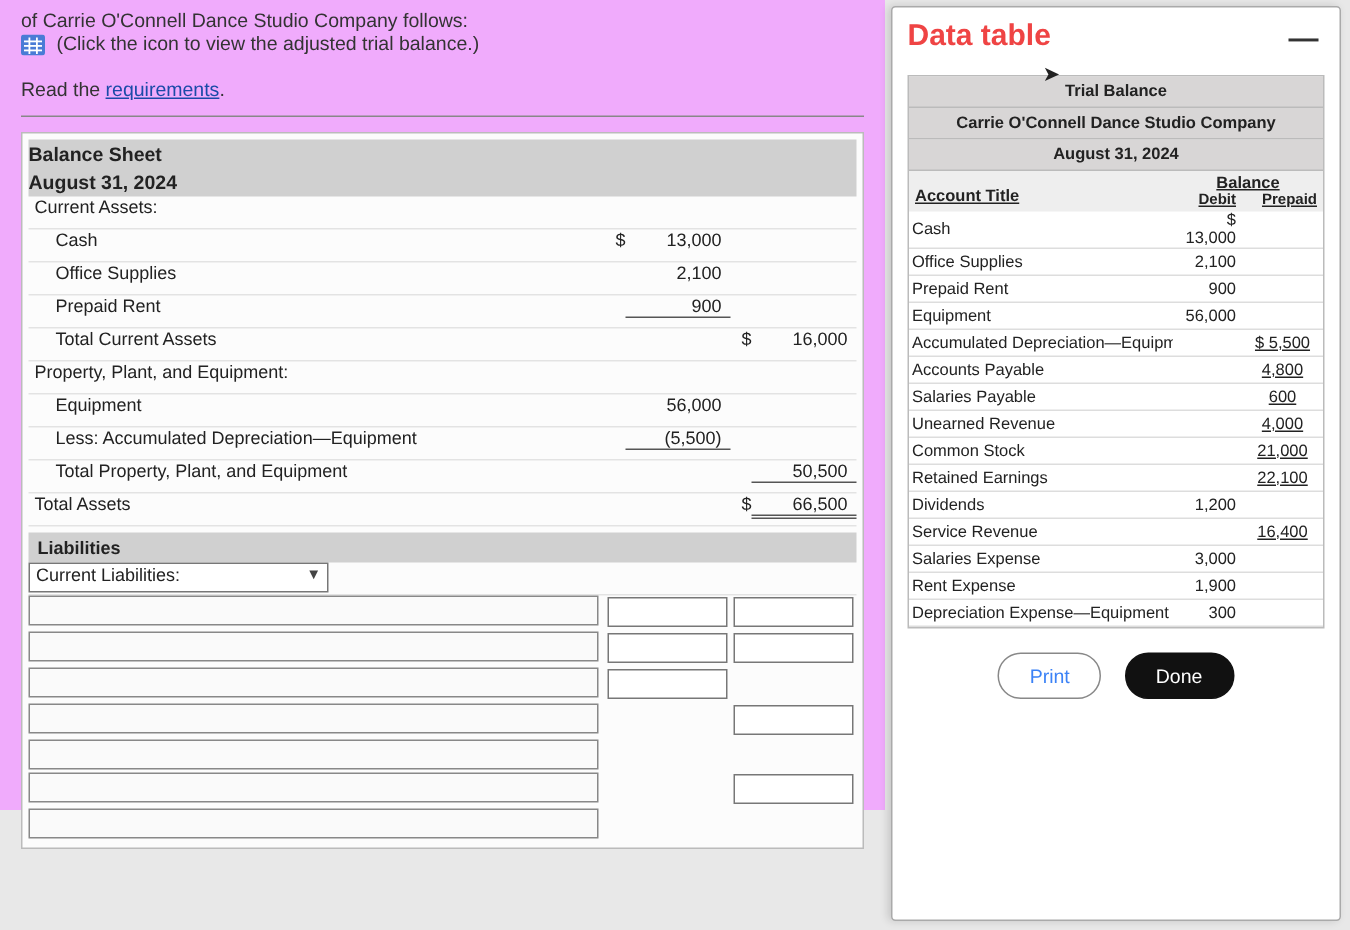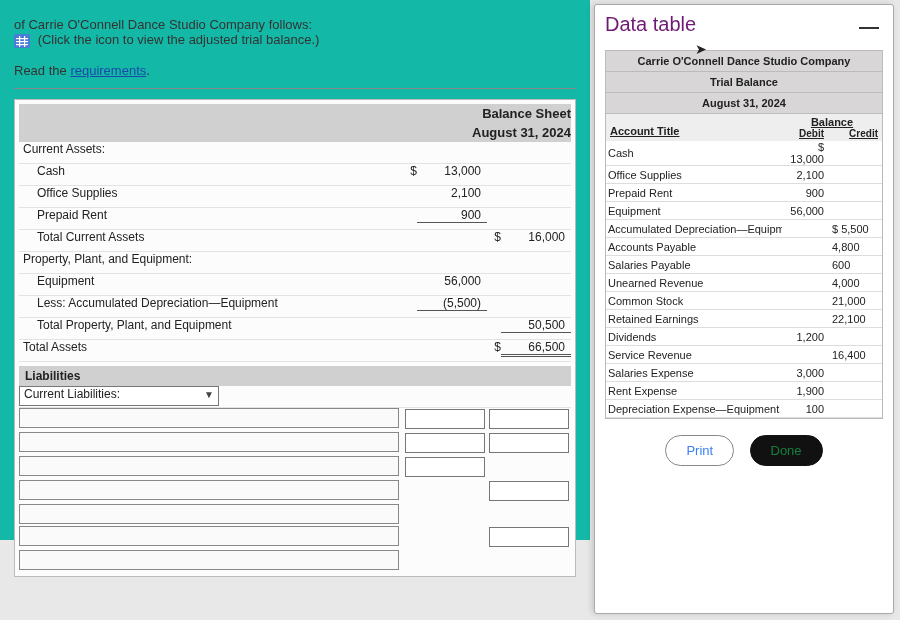--- a/index.html
+++ b/index.html
@@ -12,22 +12,22 @@
     background: #e8e8e8;
     overflow: hidden;
     position: relative;
     color: #222;
   }
   .left-panel {
     position: absolute;
     left: 0; top: 0;
     width: 590px;
     height: 540px;
-    background: #14b8a6;
-    padding: 17px 14px;
+    background: #f0abfc;
+    padding: 6px 14px;
   }
   .instructions { font-size: 13px; color: #333; }
   .link { color: #1a4aa8; text-decoration: underline; cursor: pointer; }
   .table-icon {
     display: inline-block;
     width: 16px; height: 14px;
     margin-right: 4px;
     vertical-align: middle;
   }
   .table-icon svg { display: block; }
@@ -36,21 +36,21 @@
     border-top: 1px solid #888;
     margin: 10px 0;
   }
   .worksheet {
     background: #fcfcfc;
     border: 1px solid #bbb;
     padding: 4px;
   }
   .ws-header {
     background: #d0d0d0;
-    text-align: right;
+    text-align: left;
     padding: 2px 0;
     font-weight: bold;
     font-size: 13px;
   }
   .ws-header.sub { font-weight: bold; }
   .section-title {
     background: #d0d0d0;
     font-weight: bold;
     padding: 3px 6px;
   }
@@ -104,22 +104,22 @@
     height: 610px;
     background: #fff;
     border: 1px solid #aaa;
     border-radius: 3px;
     box-shadow: -2px 0 6px rgba(0,0,0,0.15);
     padding: 8px 10px 10px 10px;
   }
   .modal h2 {
     margin: 0 0 10px 0;
     font-size: 20px;
-    font-weight: normal;
-    color: #701a75;
+    font-weight: bold;
+    color: #ef4444;
   }
   .minimize {
     position: absolute;
     top: 10px; right: 14px;
     font-size: 20px;
     font-weight: bold;
     color: #333;
   }
   .cursor {
     position: absolute;
@@ -152,41 +152,41 @@
   .tb-col-sub .c3 { width: 50px; text-align: right; padding-right: 4px; }
   .tbrow {
     display: flex;
     font-size: 11px;
     border-bottom: 1px solid #ddd;
     min-height: 18px;
     align-items: center;
   }
   .tbrow .c1 { flex: 1; padding-left: 2px; white-space: nowrap; overflow: hidden; }
   .tbrow .c2 { width: 50px; text-align: right; padding-right: 8px; }
-  .tbrow .c3 { width: 50px; text-align: left; padding-right: 4px; }
+  .tbrow .c3 { width: 50px; text-align: center; padding-right: 4px; text-decoration: underline; }
   .btnbar {
     text-align: center;
     margin-top: 16px;
   }
   .btn {
     display: inline-block;
     padding: 7px 20px;
     border-radius: 18px;
     font-size: 13px;
     margin: 0 6px;
     cursor: pointer;
   }
   .btn-print {
     background: #fff;
     border: 1px solid #888;
     color: #3b82f6;
   }
   .btn-done {
     background: #111;
-    color: #15803d;
+    color: #ffffff;
     border: 1px solid #111;
   }
 </style>
 </head>
 <body>
 
 <div class="left-panel">
   <div class="instructions">
     <span>of Carrie O'Connell Dance Studio Company follows:</span><br>
     <span class="table-icon">
@@ -340,31 +340,31 @@
     </div>
   </div>
 </div>
 
 <div class="modal">
   <h2>Data table</h2>
   <div class="minimize">—</div>
   <div class="cursor">➤</div>
 
   <div style="border:1px solid #bbb; margin-top:14px">
+    <div class="tb-header">Trial Balance</div>
     <div class="tb-header">Carrie O'Connell Dance Studio Company</div>
-    <div class="tb-header">Trial Balance</div>
     <div class="tb-header">August 31, 2024</div>
 
     <div class="tb-col-head">
       <div class="c1" style="align-self:flex-end">Account Title</div>
       <div class="bal">
         <div>Balance</div>
         <div class="tb-col-sub">
           <div class="c2">Debit</div>
-          <div class="c3">Credit</div>
+          <div class="c3">Prepaid</div>
         </div>
       </div>
     </div>
 
     <div id="tbrows">
         <div class="tbrow">
           <div class="c1">Cash</div>
           <div class="c2">$  13,000</div>
           <div class="c3"></div>
         </div>
@@ -428,21 +428,21 @@
           <div class="c2">3,000</div>
           <div class="c3"></div>
         </div>
         <div class="tbrow">
           <div class="c1">Rent Expense</div>
           <div class="c2">1,900</div>
           <div class="c3"></div>
         </div>
         <div class="tbrow">
           <div class="c1">Depreciation Expense—Equipment</div>
-          <div class="c2">100</div>
+          <div class="c2">300</div>
           <div class="c3"></div>
         </div>
       </div>
   </div>
 
   <div class="btnbar">
     <span class="btn btn-print">Print</span>
     <span class="btn btn-done">Done</span>
   </div>
 </div>

